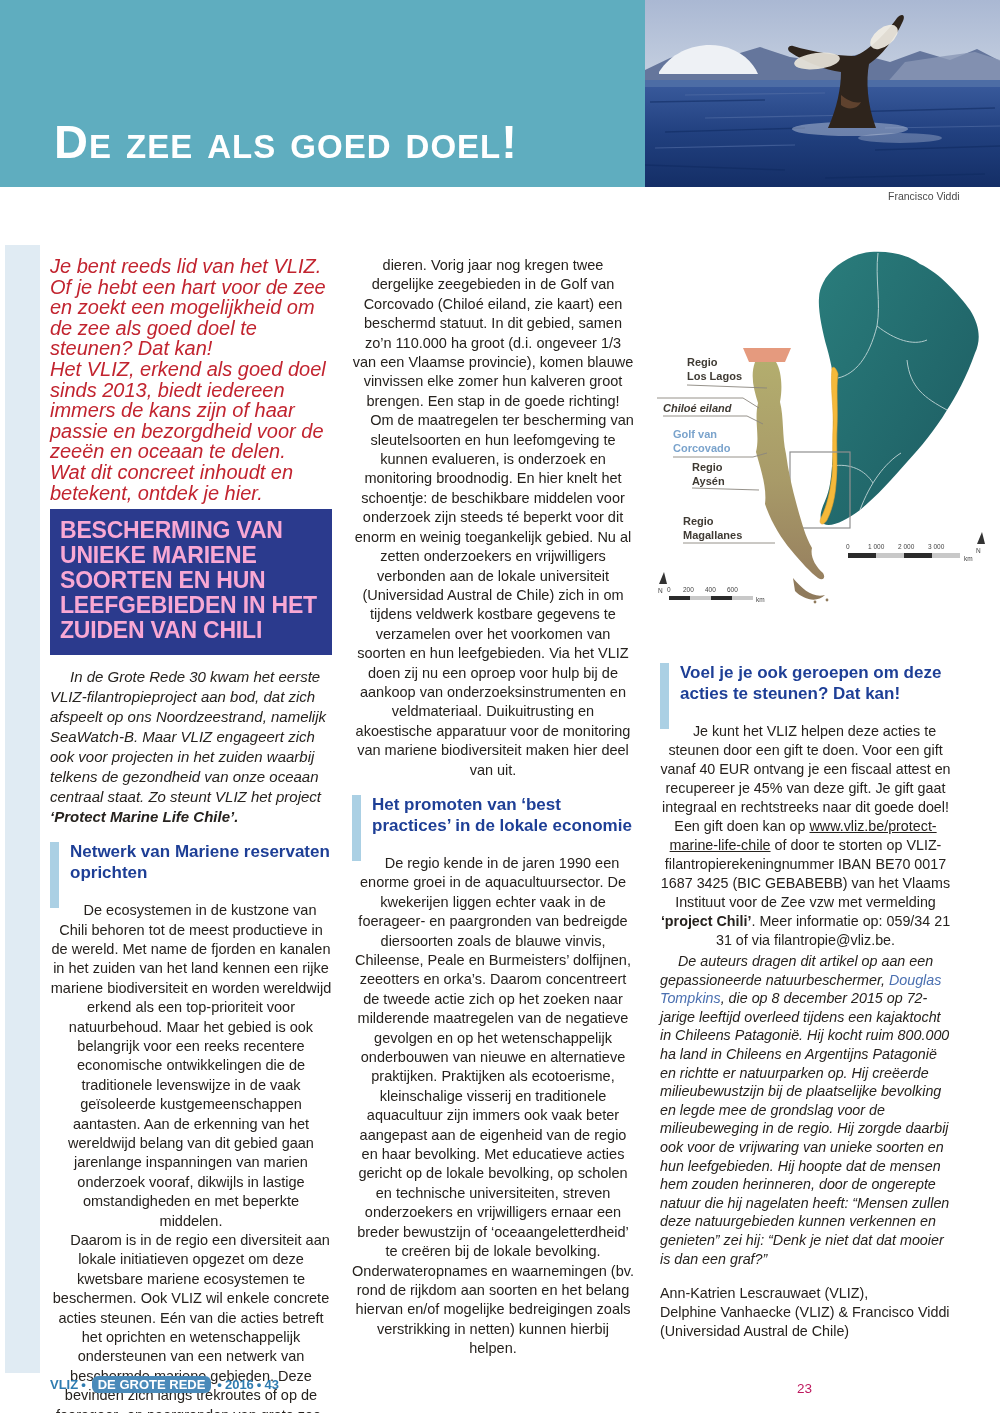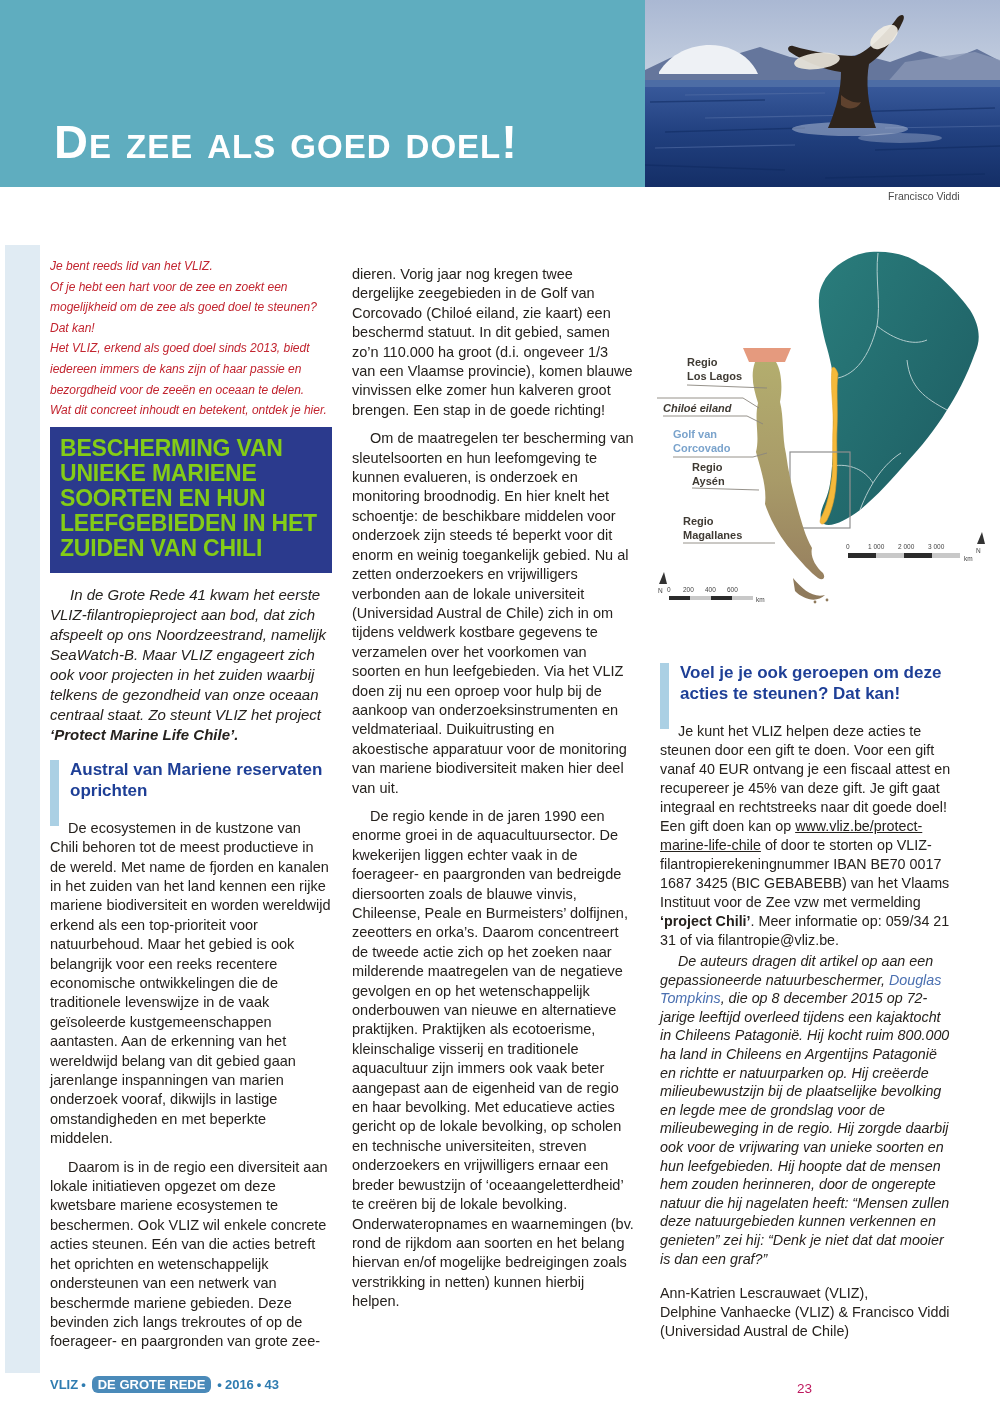--- a/index.html
+++ b/index.html
@@ -18,31 +18,31 @@
   .edge-strip{position:absolute;left:5px;top:245px;width:35px;height:1128px;background:#e0ebf3;}
 
   
   .col{position:absolute;top:256px;width:282px;font-size:14.5px;line-height:19.4px;text-align:left;}
   .col1{left:50px;}
   .col2{left:352px;}
   .col3{position:absolute;left:660px;top:648px;width:291px;font-size:14.3px;line-height:19px;}
   p{margin:0;}
   .indent{text-indent:18px;}
 
-  .intro{color:#c2242f;font-style:italic;font-size:12px;line-height:20.6px;}
-  .feature-box{background:#2b3a8d;color:#84cc16;margin-top:6px;padding:9px 10px 12px 10px;
+  .intro{color:#c2242f;font-style:italic;font-size:20px;line-height:20.6px;}
+  .feature-box{background:#2b3a8d;color:#f9a8d4;margin-top:6px;padding:9px 10px 12px 10px;
         font-weight:bold;font-size:23px;line-height:25px;letter-spacing:-0.2px;}
   .lead{font-style:italic;font-size:15px;line-height:20px;margin-top:12px;text-indent:20px;}
   .lead b{font-style:italic;}
 
   .sec-head{position:relative;padding-left:20px;margin-top:14px;margin-bottom:18px;}
   .sec-head h2{margin:0;font-size:17px;line-height:21px;color:#1e3f96;font-weight:bold;}
   .sec-bar{position:absolute;left:0;top:1px;width:9px;height:66px;background:#abd0e4;}
 
-  .para{margin-top:9px;}
+  .para{margin-top:0;text-align:center;}
 
   a.plainlink{color:#26221e;text-decoration:underline;cursor:pointer;}
   .proj{font-weight:bold;}
   .dedication{font-style:italic;line-height:18.6px;margin-top:2px;text-indent:18px;}
   .ded-name{color:#4a6fb0;}
   .authors{margin-top:16px;line-height:19px;}
 
   
   .mapsvg{position:absolute;left:655px;top:248px;}
   .map-label{font-size:11px;font-weight:bold;fill:#3f3a33;}
@@ -108,34 +108,38 @@
   <div class="edge-strip"></div>
 
   <div class="col col1">
     <div class="intro">
       <div>Je bent reeds lid van het VLIZ.</div>
       <div>Of je hebt een hart voor de zee en zoekt een mogelijkheid om de zee als goed doel te steunen? Dat kan!</div>
       <div>Het VLIZ, erkend als goed doel sinds 2013, biedt iedereen immers de kans zijn of haar passie en bezorgdheid voor de zeeën en oceaan te delen.</div>
       <div>Wat dit concreet inhoudt en betekent, ontdek je hier.</div>
     </div>
     <div class="feature-box">BESCHERMING VAN UNIEKE MARIENE SOORTEN EN HUN LEEFGEBIEDEN IN HET ZUIDEN VAN CHILI</div>
-    <p class="lead"><span>In de Grote Rede 41 kwam het eerste VLIZ-filantropieproject aan bod, dat zich afspeelt op ons Noordzeestrand, namelijk SeaWatch-B. Maar VLIZ engageert zich ook voor projecten in het zuiden waarbij telkens de gezondheid van onze oceaan centraal staat. Zo steunt VLIZ het project </span><b class="proj">‘Protect Marine Life Chile’.</b></p>
+    <p class="lead"><span>In de Grote Rede 30 kwam het eerste VLIZ-filantropieproject aan bod, dat zich afspeelt op ons Noordzeestrand, namelijk SeaWatch-B. Maar VLIZ engageert zich ook voor projecten in het zuiden waarbij telkens de gezondheid van onze oceaan centraal staat. Zo steunt VLIZ het project </span><b class="proj">‘Protect Marine Life Chile’.</b></p>
 
     <div class="sec-head">
       <div class="sec-bar"></div>
-      <h2>Austral van Mariene reservaten oprichten</h2>
+      <h2>Netwerk van Mariene reservaten oprichten</h2>
     </div>
     <p class="para indent">De ecosystemen in de kustzone van Chili behoren tot de meest productieve in de wereld. Met name de fjorden en kanalen in het zuiden van het land kennen een rijke mariene biodiversiteit en worden wereldwijd erkend als een top-prioriteit voor natuurbehoud. Maar het gebied is ook belangrijk voor een reeks recentere economische ontwikkelingen die de traditionele levenswijze in de vaak geïsoleerde kustgemeenschappen aantasten. Aan de erkenning van het wereldwijd belang van dit gebied gaan jarenlange inspanningen van marien onderzoek vooraf, dikwijls in lastige omstandigheden en met beperkte middelen.</p>
     <p class="para indent">Daarom is in de regio een diversiteit aan lokale initiatieven opgezet om deze kwetsbare mariene ecosystemen te beschermen. Ook VLIZ wil enkele concrete acties steunen. Eén van die acties betreft het oprichten en wetenschappelijk ondersteunen van een netwerk van beschermde mariene gebieden. Deze bevinden zich langs trekroutes of op de foerageer- en paargronden van grote zee-</p>
   </div>
 
   <div class="col col2">
     <p class="para">dieren. Vorig jaar nog kregen twee dergelijke zeegebieden in de Golf van Corcovado (Chiloé eiland, zie kaart) een beschermd statuut. In dit gebied, samen zo’n 110.000 ha groot (d.i. ongeveer 1/3 van een Vlaamse provincie), komen blauwe vinvissen elke zomer hun kalveren groot brengen. Een stap in de goede richting!</p>
     <p class="para indent">Om de maatregelen ter bescherming van sleutelsoorten en hun leefomgeving te kunnen evalueren, is onderzoek en monitoring broodnodig. En hier knelt het schoentje: de beschikbare middelen voor onderzoek zijn steeds té beperkt voor dit enorm en weinig toegankelijk gebied. Nu al zetten onderzoekers en vrijwilligers verbonden aan de lokale universiteit (Universidad Austral de Chile) zich in om tijdens veldwerk kostbare gegevens te verzamelen over het voorkomen van soorten en hun leefgebieden. Via het VLIZ doen zij nu een oproep voor hulp bij de aankoop van onderzoeksinstrumenten en veldmateriaal. Duikuitrusting en akoestische apparatuur voor de monitoring van mariene biodiversiteit maken hier deel van uit.</p>
 
+    <div class="sec-head">
+      <div class="sec-bar"></div>
+      <h2>Het promoten van ‘best practices’ in de lokale economie</h2>
+    </div>
     <p class="para indent">De regio kende in de jaren 1990 een enorme groei in de aquacultuursector. De kwekerijen liggen echter vaak in de foerageer- en paargronden van bedreigde diersoorten zoals de blauwe vinvis, Chileense, Peale en Burmeisters’ dolfijnen, zeeotters en orka’s. Daarom concentreert de tweede actie zich op het zoeken naar milderende maatregelen van de negatieve gevolgen en op het wetenschappelijk onderbouwen van nieuwe en alternatieve praktijken. Praktijken als ecotoerisme, kleinschalige visserij en traditionele aquacultuur zijn immers ook vaak beter aangepast aan de eigenheid van de regio en haar bevolking. Met educatieve acties gericht op de lokale bevolking, op scholen en technische universiteiten, streven onderzoekers en vrijwilligers ernaar een breder bewustzijn of ‘oceaangeletterdheid’ te creëren bij de lokale bevolking. Onderwateropnames en waarnemingen (bv. rond de rijkdom aan soorten en het belang hiervan en/of mogelijke bedreigingen zoals verstrikking in netten) kunnen hierbij helpen.</p>
   </div>
 
   <svg class="mapsvg" width="340" height="377" viewBox="0 0 340 377">
     <defs>
       <linearGradient id="sa" x1="0" y1="0" x2="1" y2="1">
         <stop offset="0" stop-color="#2a7d7c"></stop>
           <stop offset="1" stop-color="#1c5a60"></stop>
       </linearGradient>
       <linearGradient id="chiledetail" x1="0" y1="0" x2="0" y2="1">

